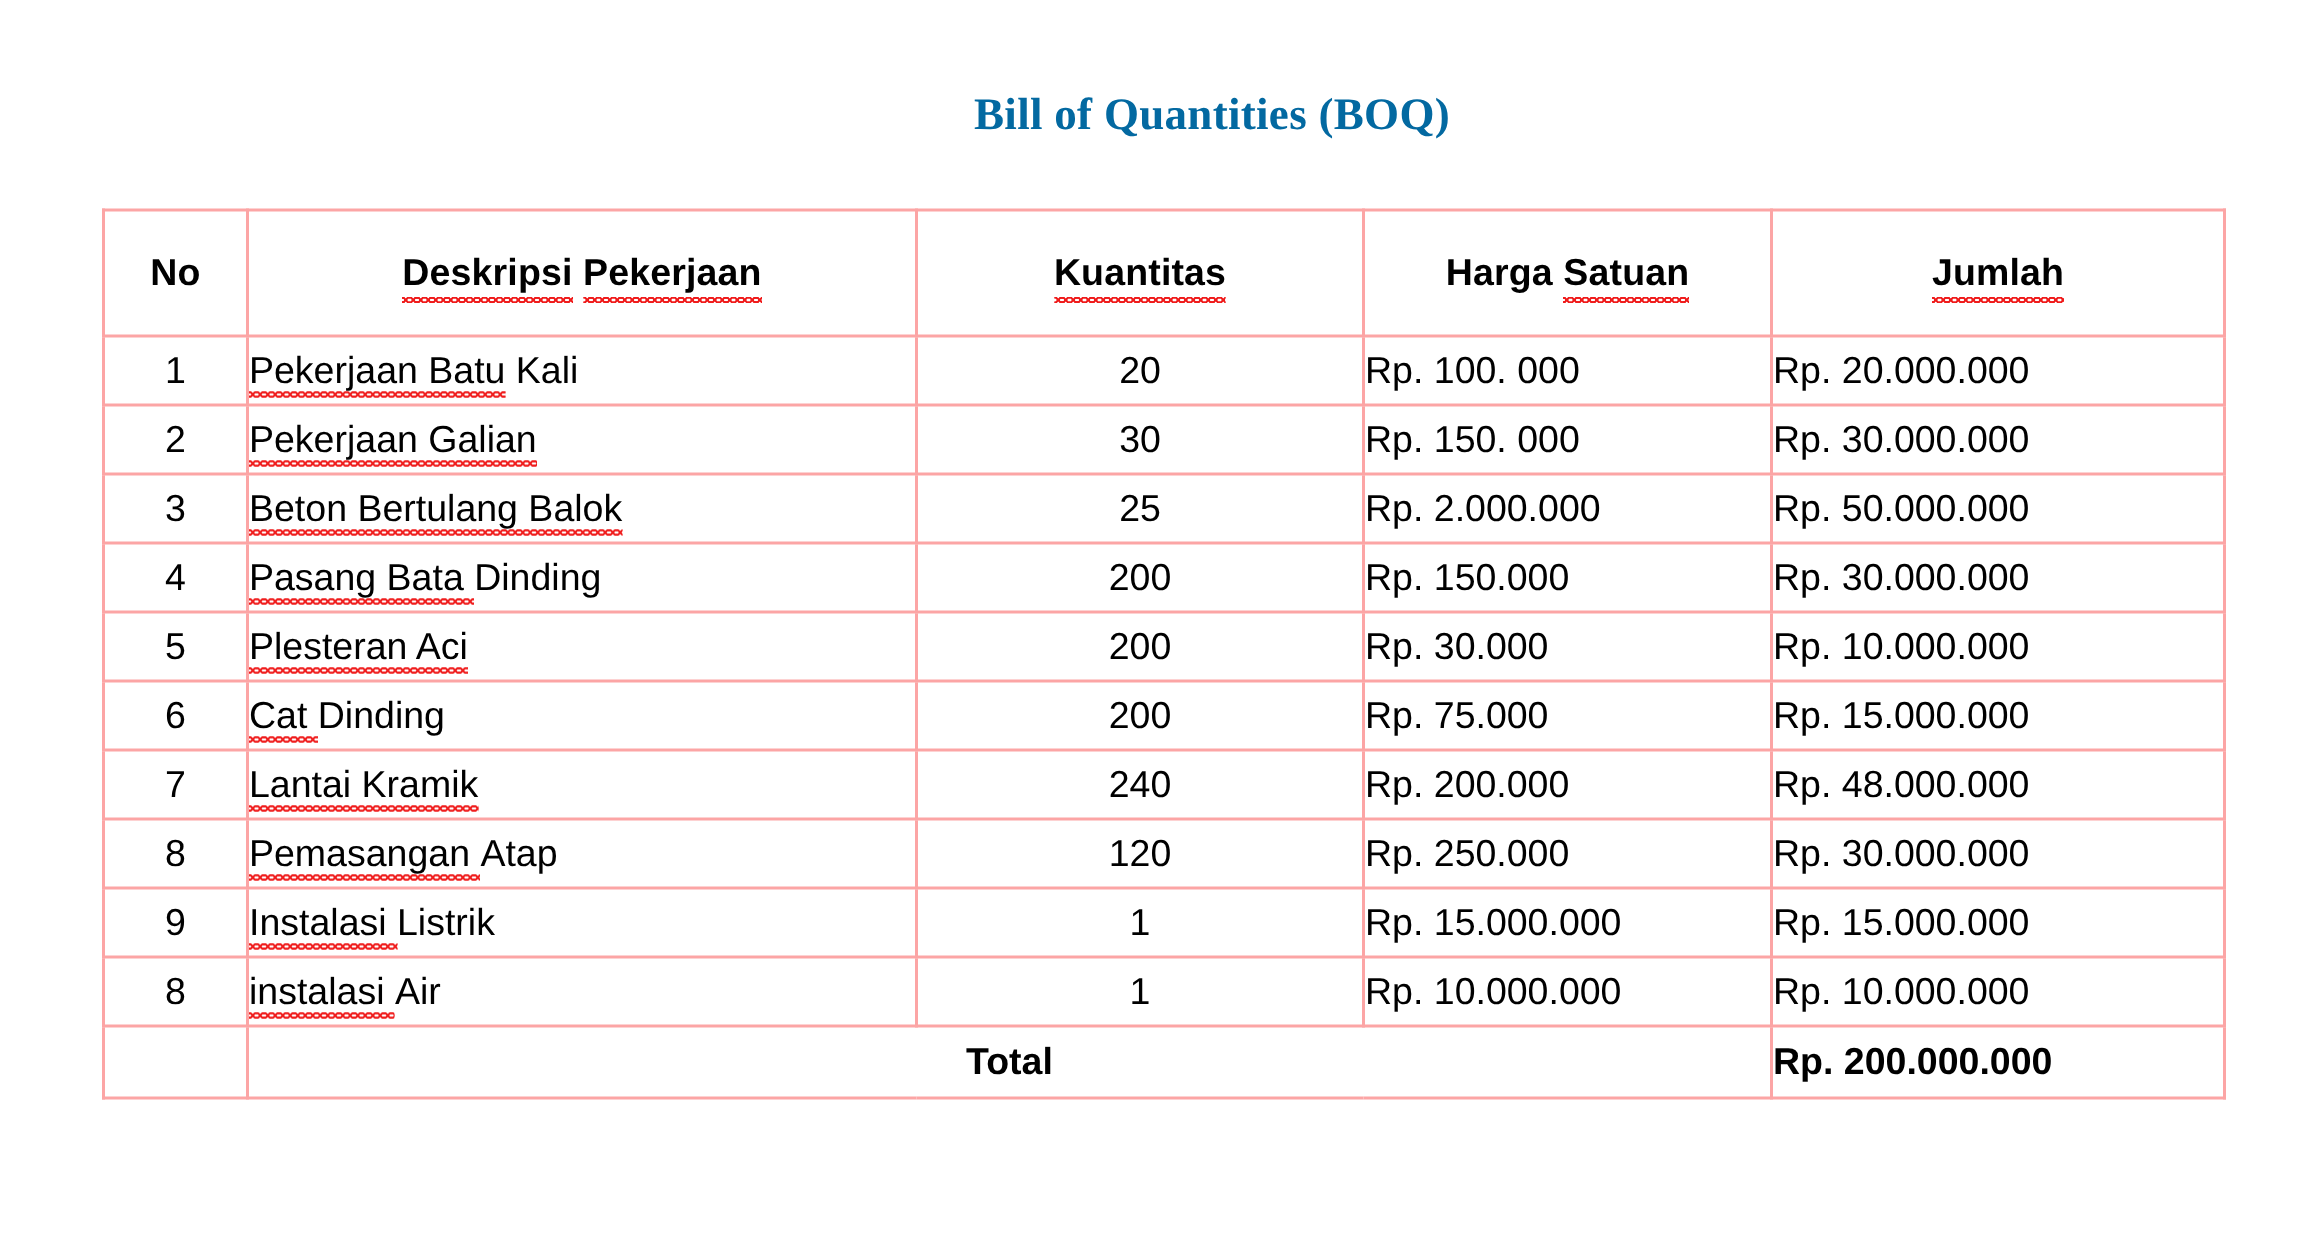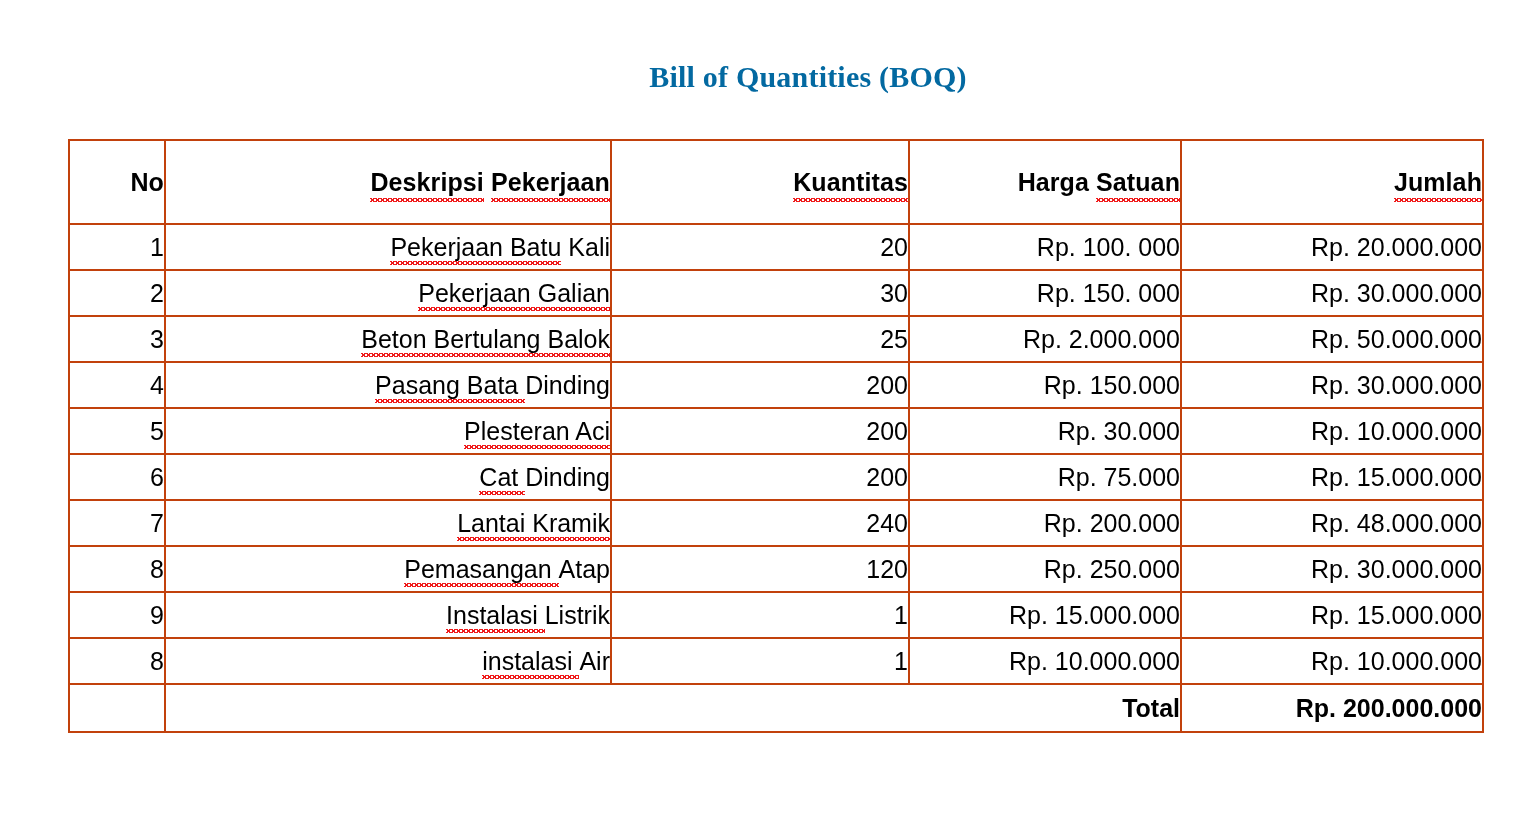--- a/index.html
+++ b/index.html
@@ -42,25 +42,24 @@
     left: 68px;
     top: 139px;
     width: 1414px;
     border-collapse: collapse;
     table-layout: fixed;
     background: #fff;
   }
 
   .boq-table td,
   .boq-table th {
-    border: 2px solid #c2410c;
+    border: 2px solid #fca5a5;
     padding: 0;
     vertical-align: middle;
     background: #fff;
-    text-align: right;
   }
 
   
   .col-no       { width: 96px; }
   .col-desc     { width: 446px; }
   .col-qty      { width: 298px; }
   .col-price    { width: 272px; }
   .col-amount   { width: 302px; }
 
   thead th {

